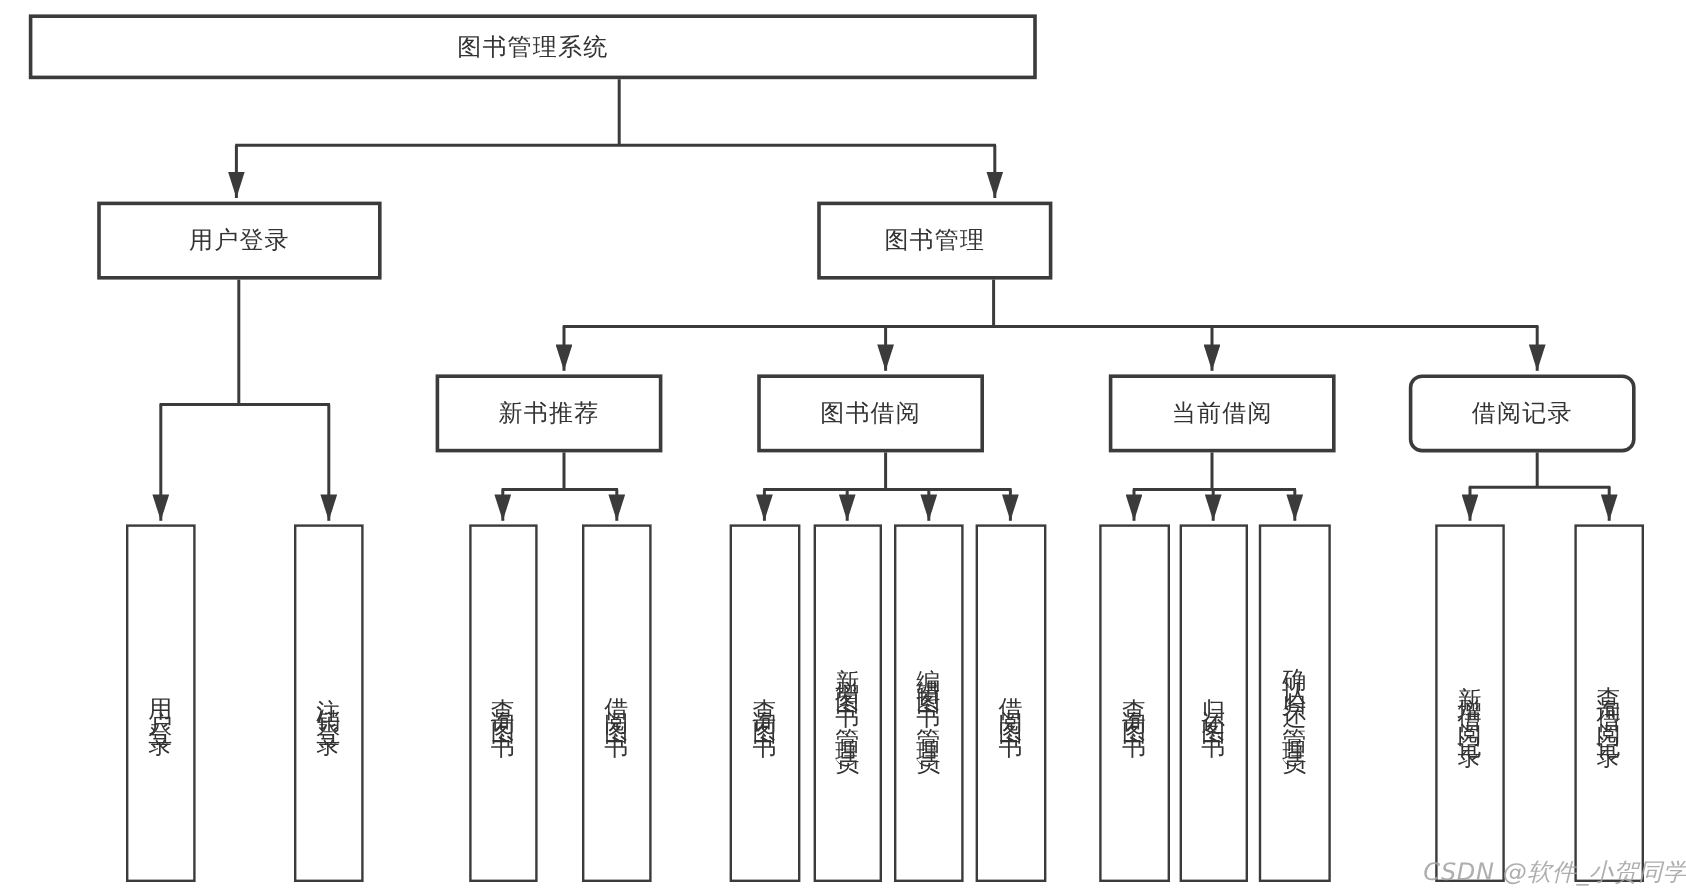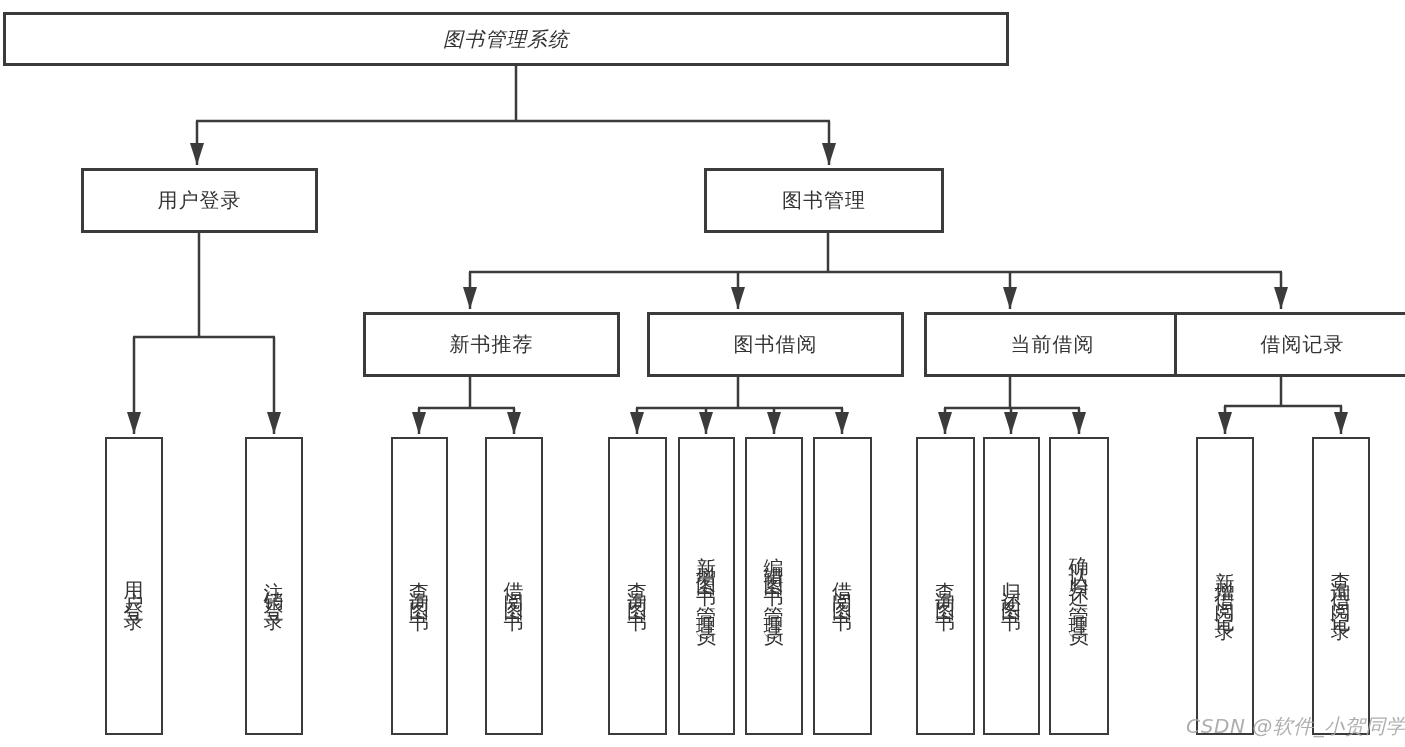--- a/index.html
+++ b/index.html
@@ -30,21 +30,21 @@
     z-index: 1;
     font-size: 20px;
     letter-spacing: 1px;
     white-space: nowrap;
   }
   .leaf {
     border-width: 2.5px;
     top: 437px;
     height: 298px;
   }
-  .lvl3 { top: 312px; height: 65px; width: 257px; }
+  .lvl3 { top: 312px; height: 65px; width: 189px; }
   .vtext {
     writing-mode: vertical-rl;
     text-orientation: mixed;
     letter-spacing: 10px;
     font-size: 20px;
     line-height: 1;
   }
   .watermark {
     position: absolute;
     left: 1186px;
@@ -105,41 +105,41 @@
       <line x1="1011" y1="408" x2="1011" y2="434" marker-end="url(#ah)"></line>
       <line x1="1079" y1="408" x2="1079" y2="434" marker-end="url(#ah)"></line>
 
       <line x1="1281" y1="377" x2="1281" y2="406"></line>
       <line x1="1224" y1="406" x2="1342" y2="406"></line>
       <line x1="1225" y1="406" x2="1225" y2="434" marker-end="url(#ah)"></line>
       <line x1="1341" y1="406" x2="1341" y2="434" marker-end="url(#ah)"></line>
     </g>
   </svg>
 
-  <div class="box" style="left:3px; top:12px; width:1006px; height:54px;font-style:italic;">
+  <div class="box" style="left:24px; top:12px; width:840px; height:54px;">
     <span>图书管理系统</span>
   </div>
 
   <div class="box" style="left:81px; top:168px; width:237px; height:65px;">
     <span>用户登录</span>
   </div>
-  <div class="box" style="left:704px; top:168px; width:240px; height:65px;">
+  <div class="box" style="left:681px; top:168px; width:196px; height:65px;">
     <span>图书管理</span>
   </div>
 
   <div class="box lvl3" style="left:363px;">
     <span>新书推荐</span>
   </div>
-  <div class="box lvl3" style="left:647px;">
+  <div class="box lvl3" style="left:631px;">
     <span>图书借阅</span>
   </div>
   <div class="box lvl3" style="left:924px;">
     <span>当前借阅</span>
   </div>
-  <div class="box lvl3" style="left:1174px;">
+  <div class="box lvl3" style="left:1174px;border-radius:11px;">
     <span>借阅记录</span>
   </div>
 
   <div class="box leaf" style="left:105px; width:58px;">
     <span class="vtext">用户登录</span>
   </div>
   <div class="box leaf" style="left:245px; width:58px;">
     <span class="vtext">注销登录</span>
   </div>
 

